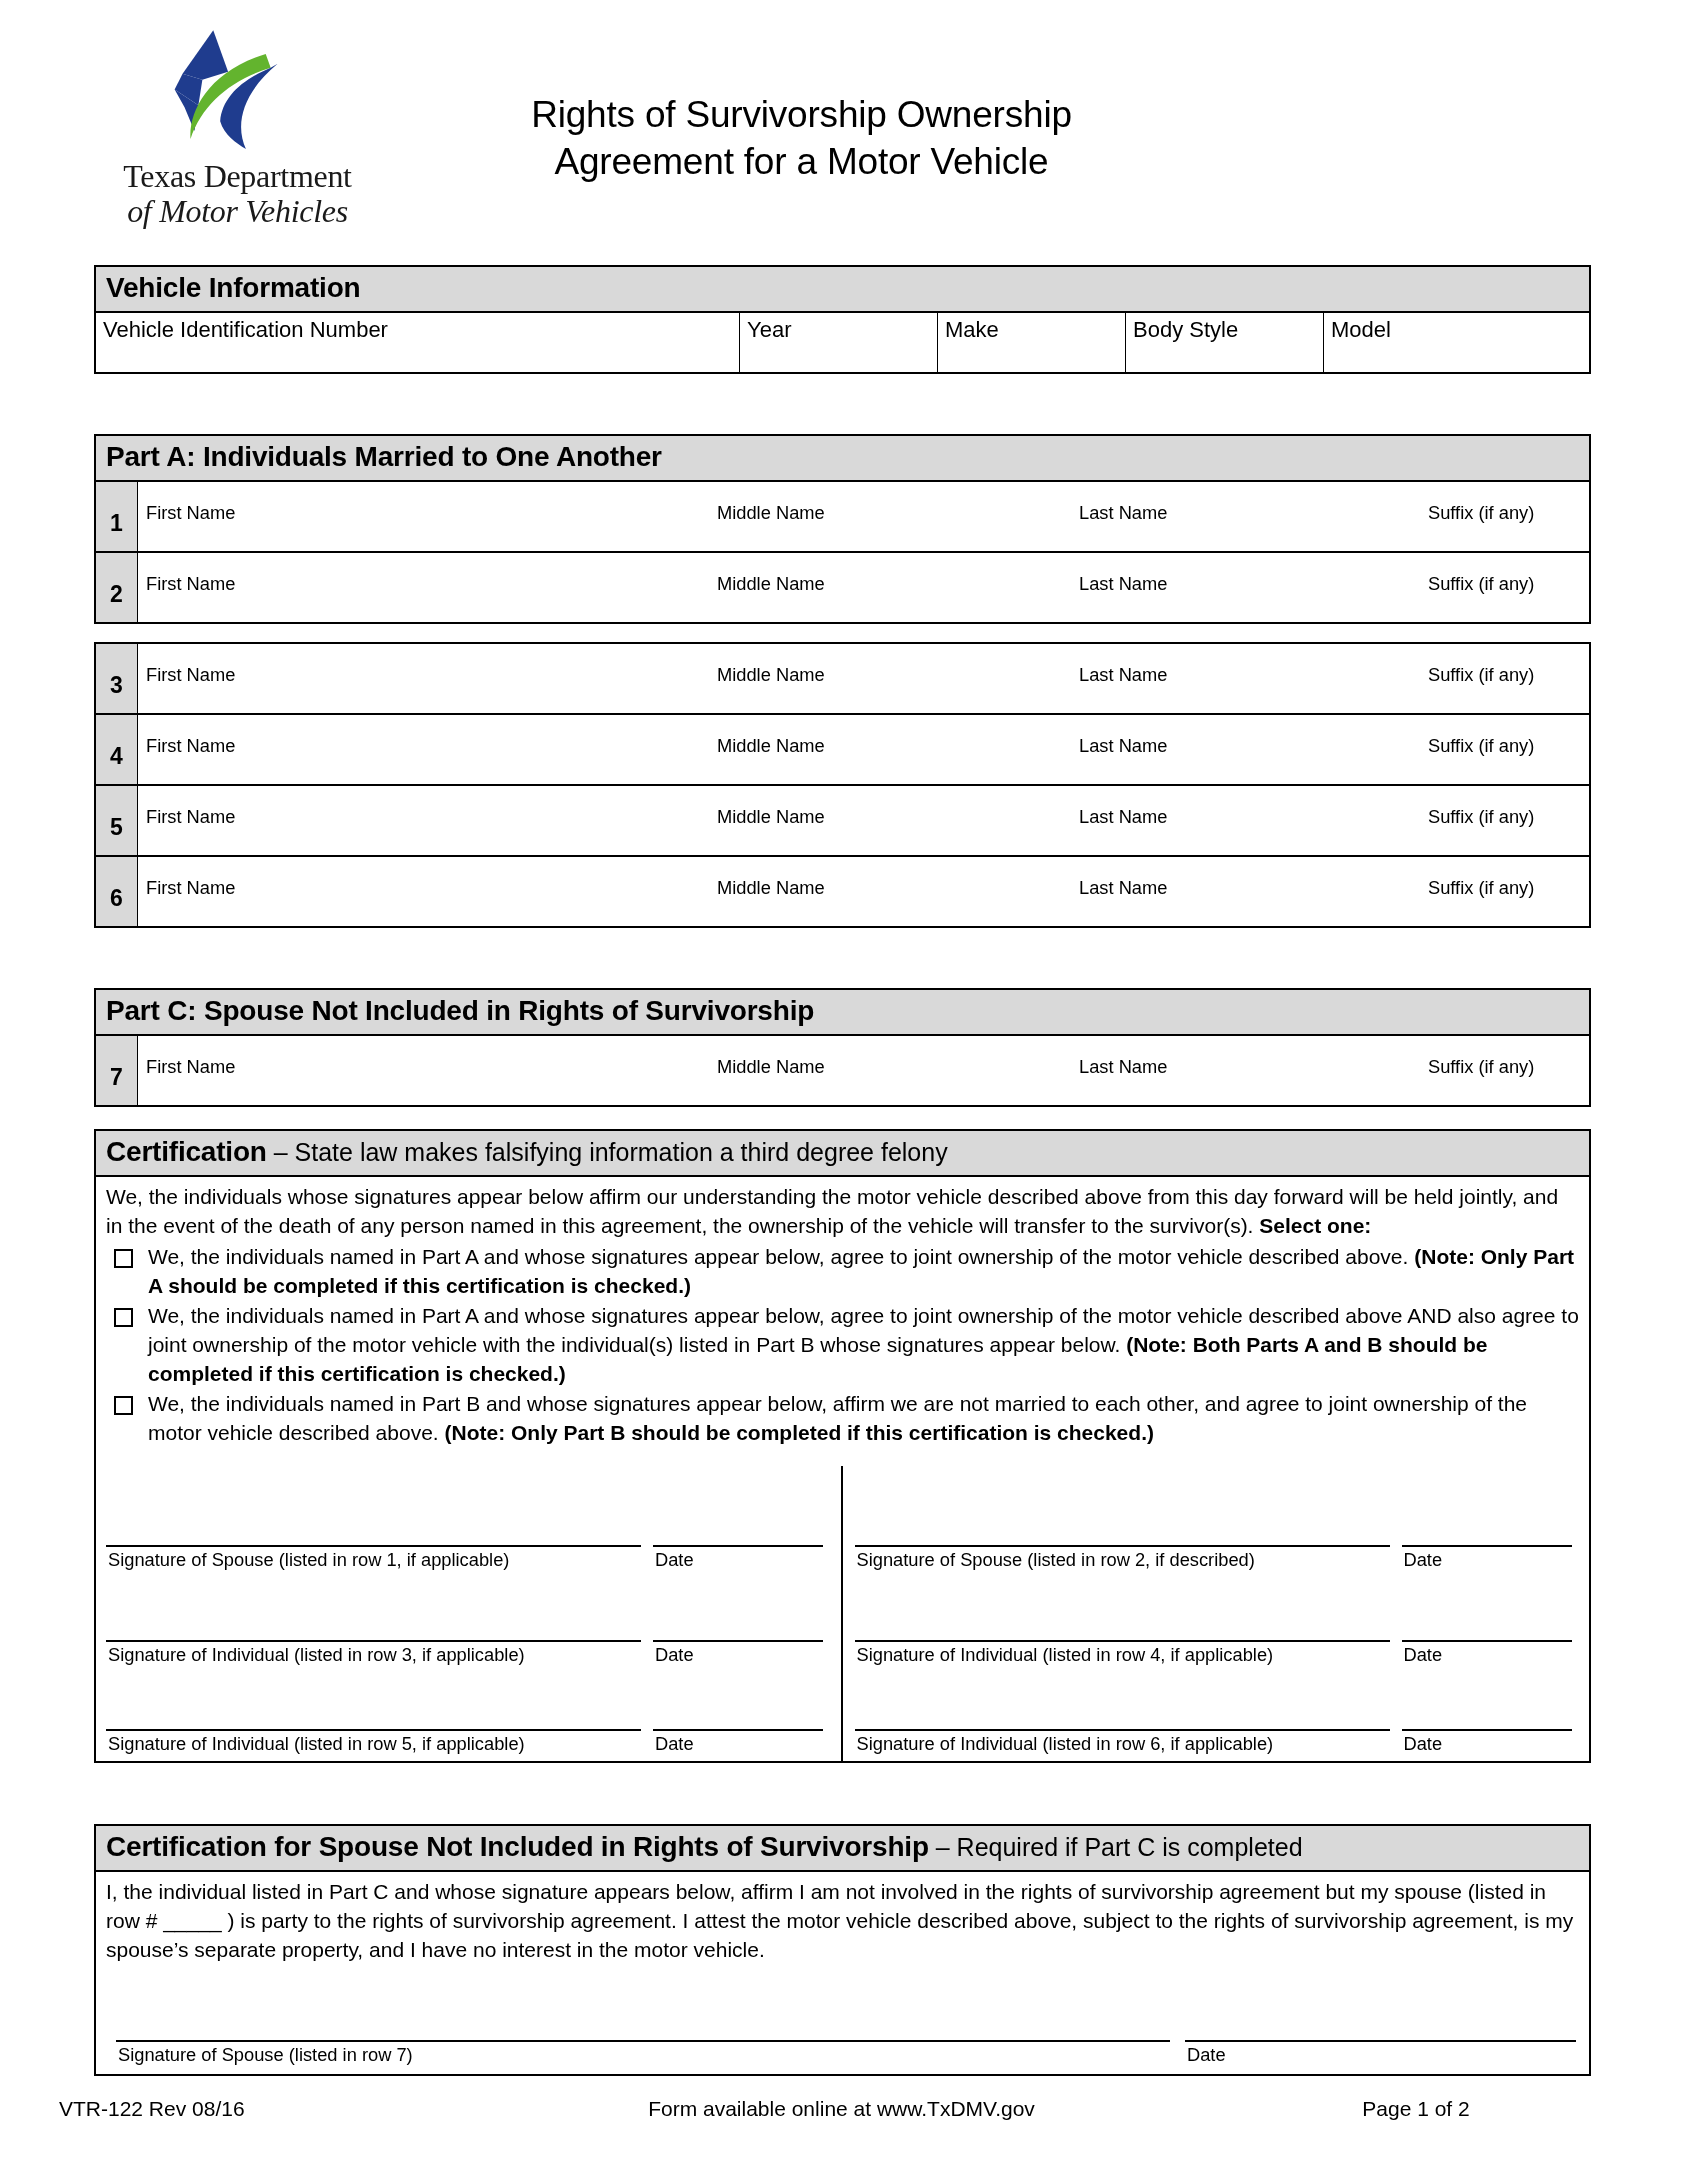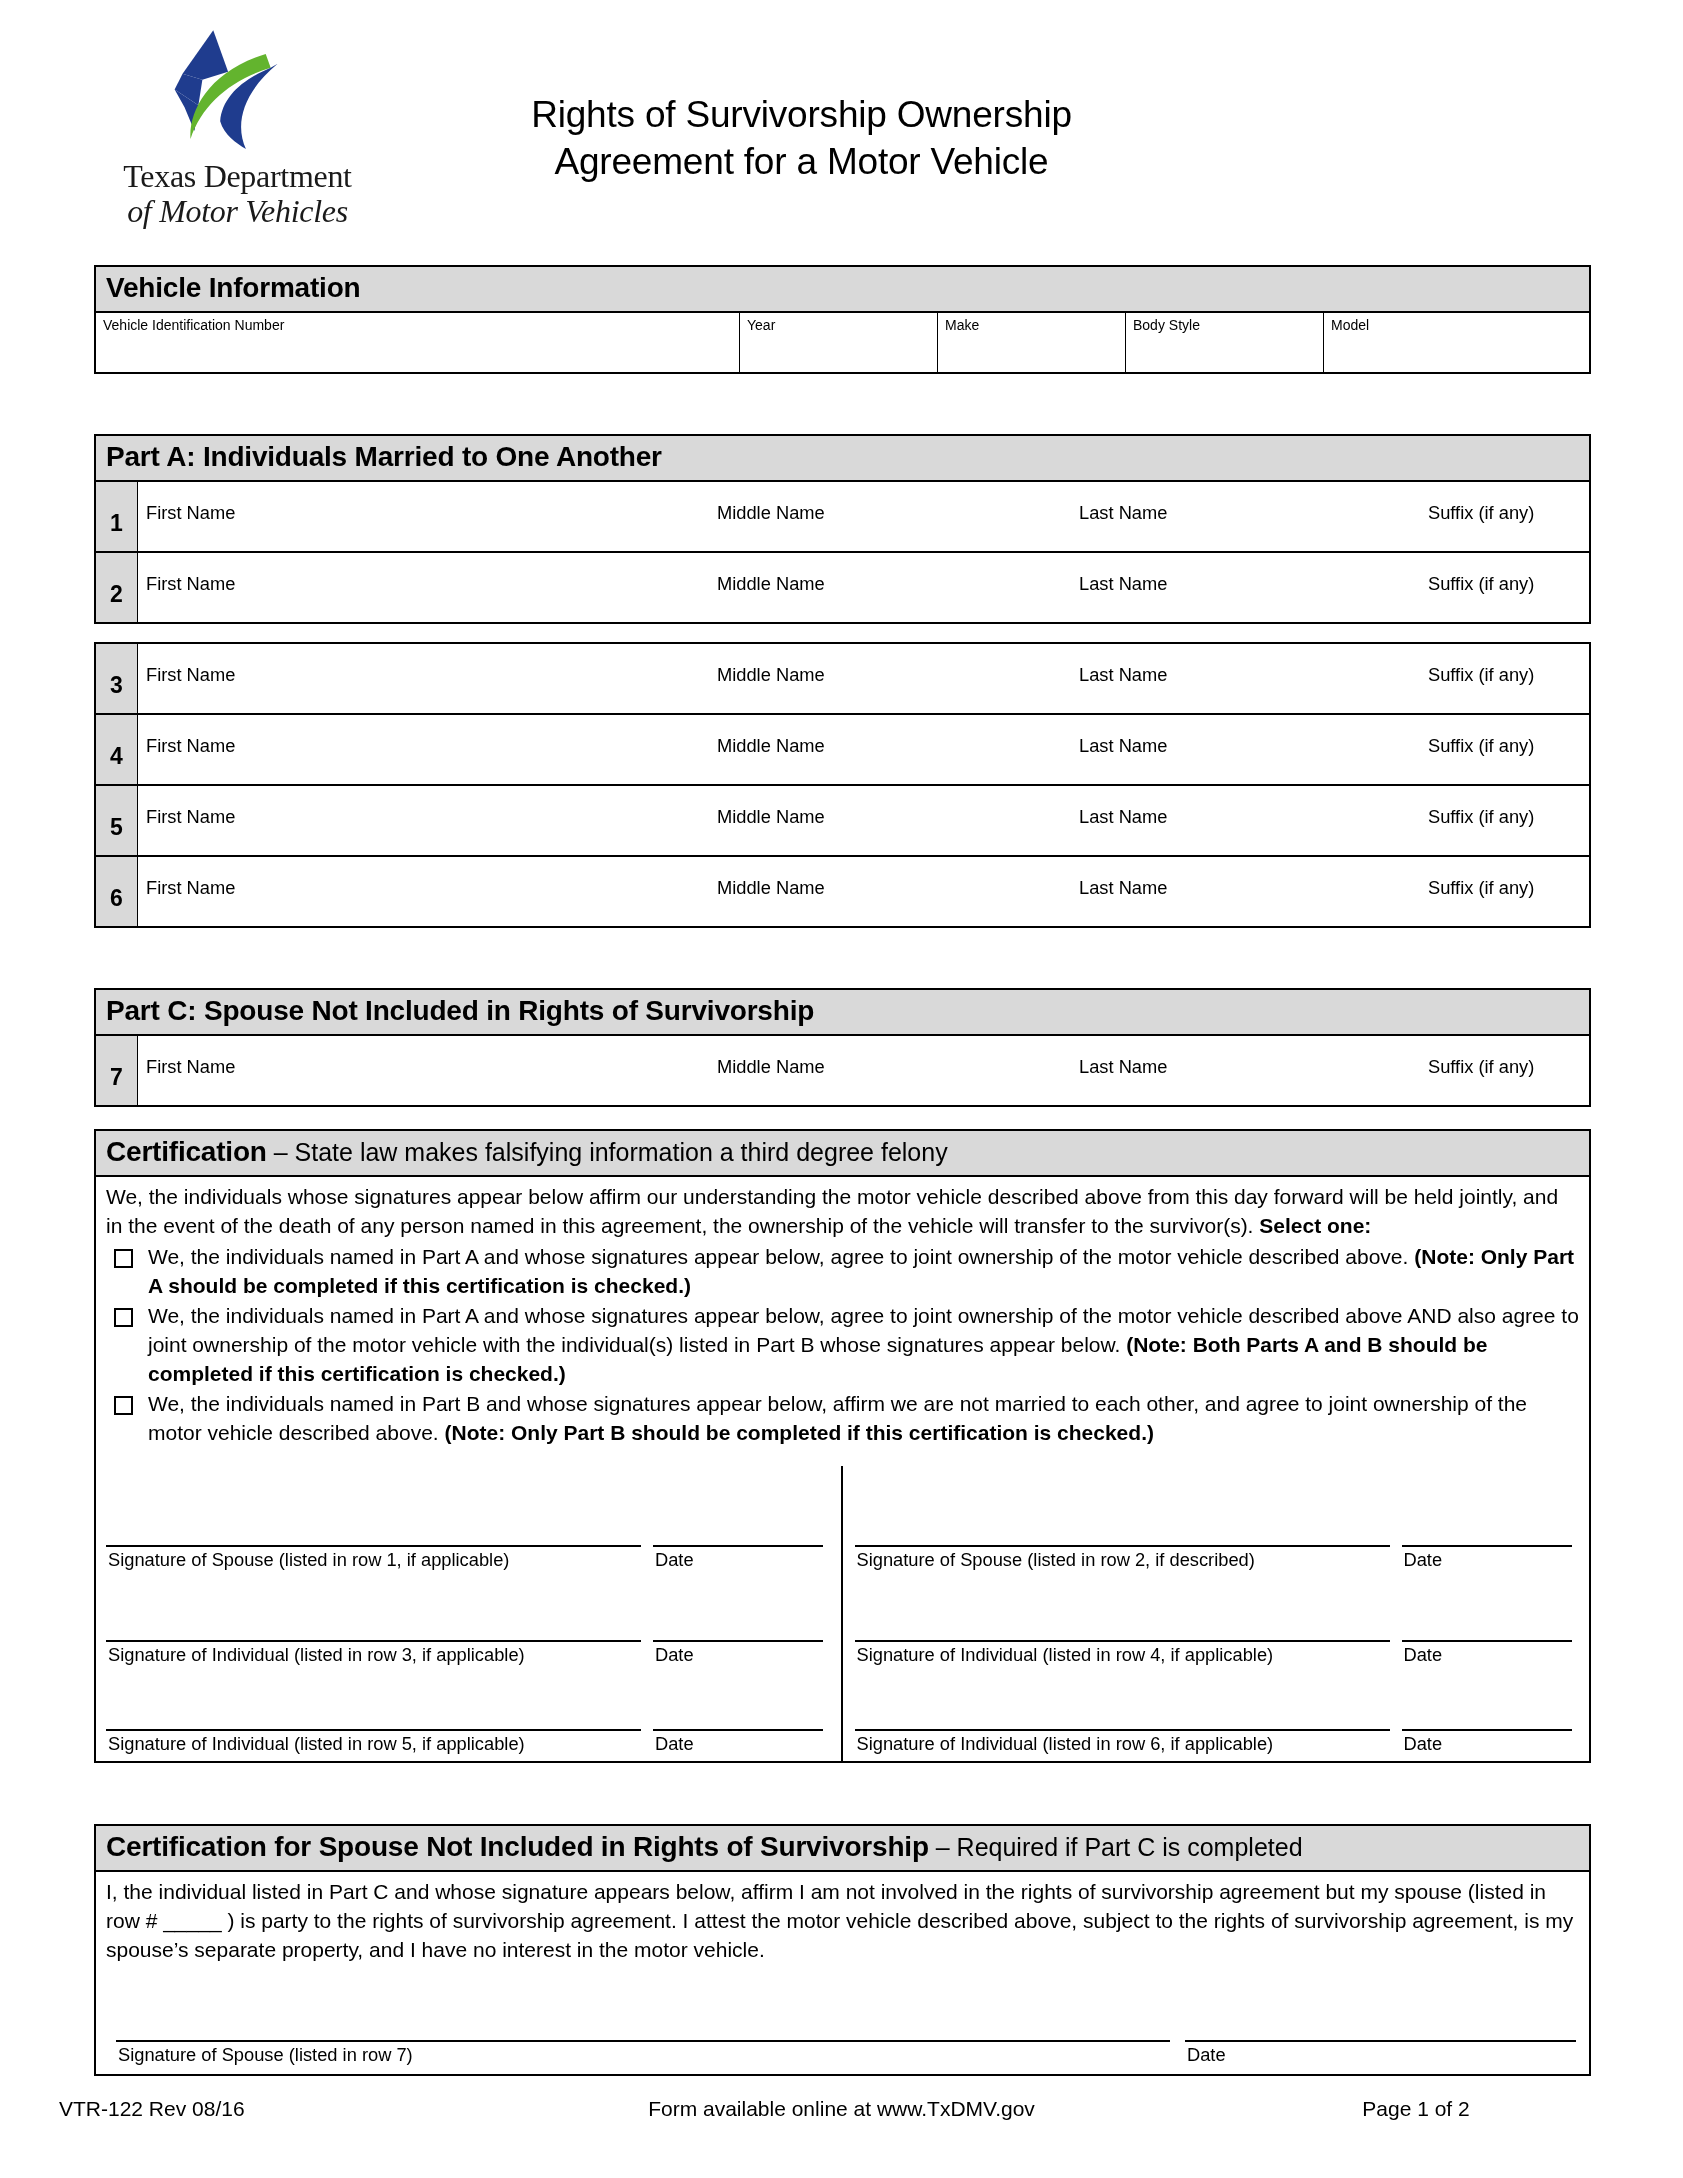--- a/index.html
+++ b/index.html
@@ -88,21 +88,21 @@
   }
 
   
   .vinrow {
     display: flex;
     height: 59px;
   }
   .vincell {
     border-right: 1px solid #000;
     padding: 4px 0 0 7px;
-    font-size: 14px;
+    font-size: 22px;
     line-height: 1.15;
     box-sizing: border-box;
   }
   .vincell:last-child { border-right: none; }
   .c-vin   { width: 644px; }
   .c-year  { width: 198px; }
   .c-make  { width: 188px; }
   .c-body  { width: 198px; }
   .c-model { flex: 1; }
 

